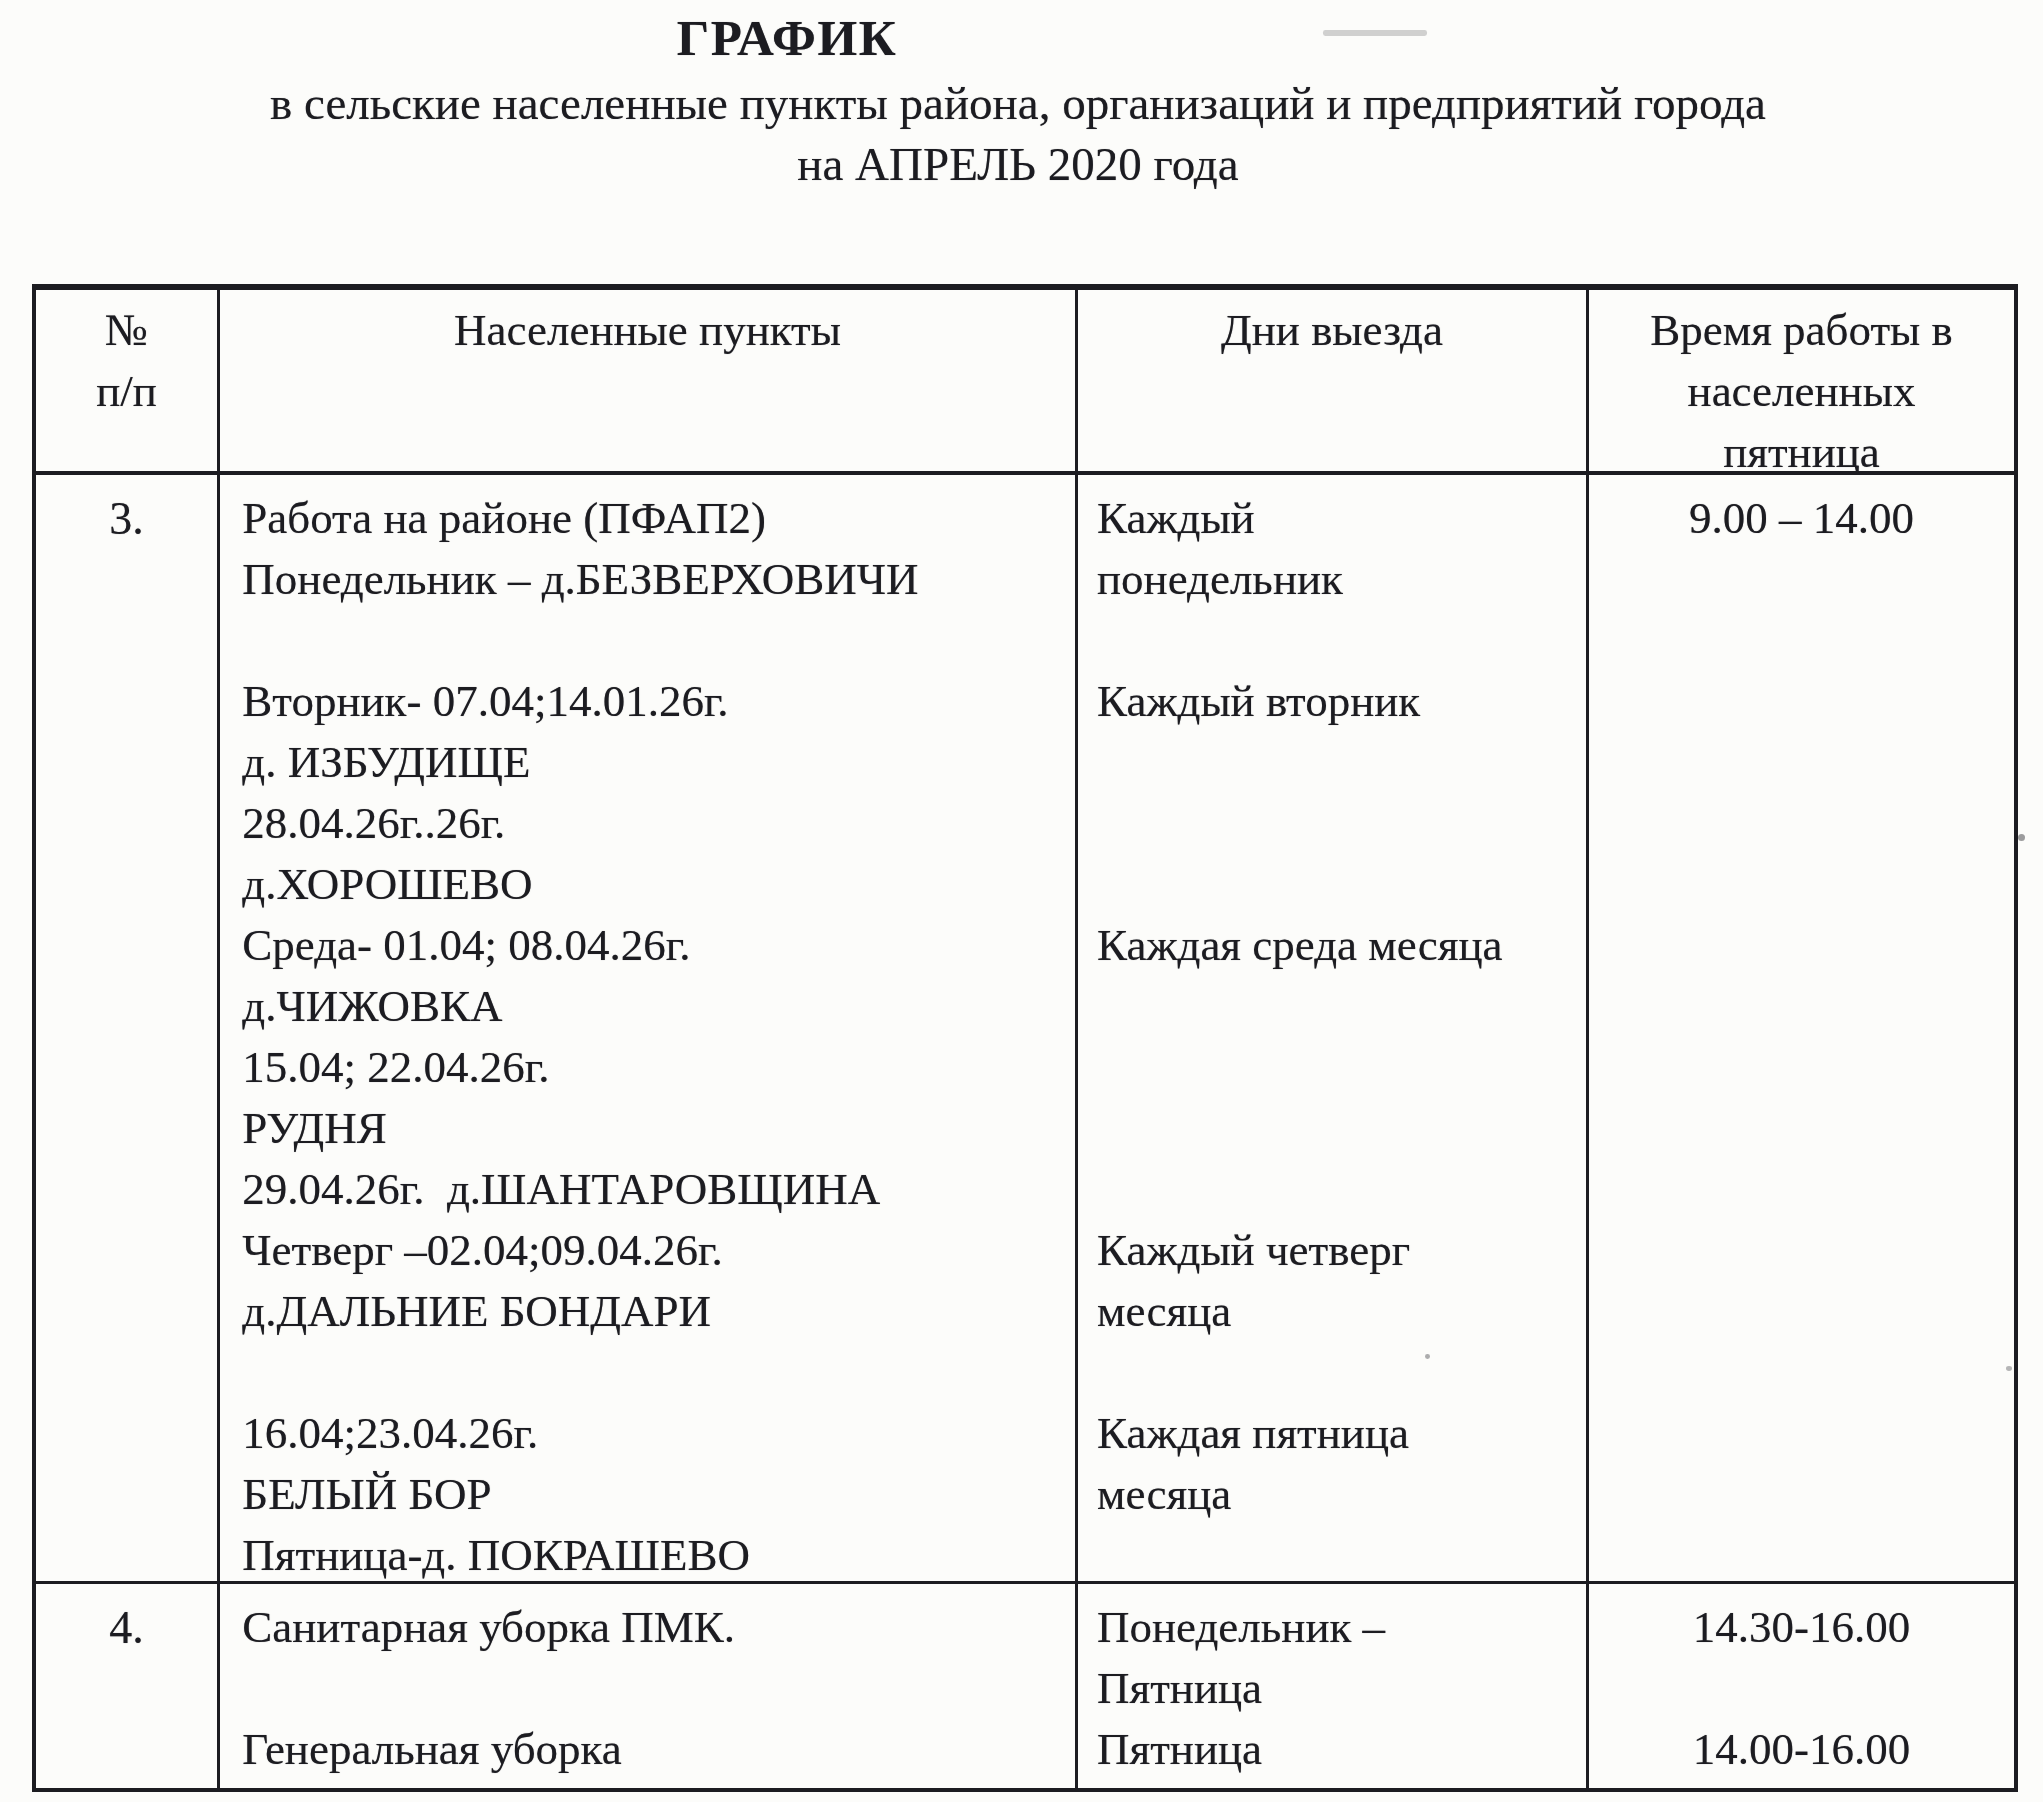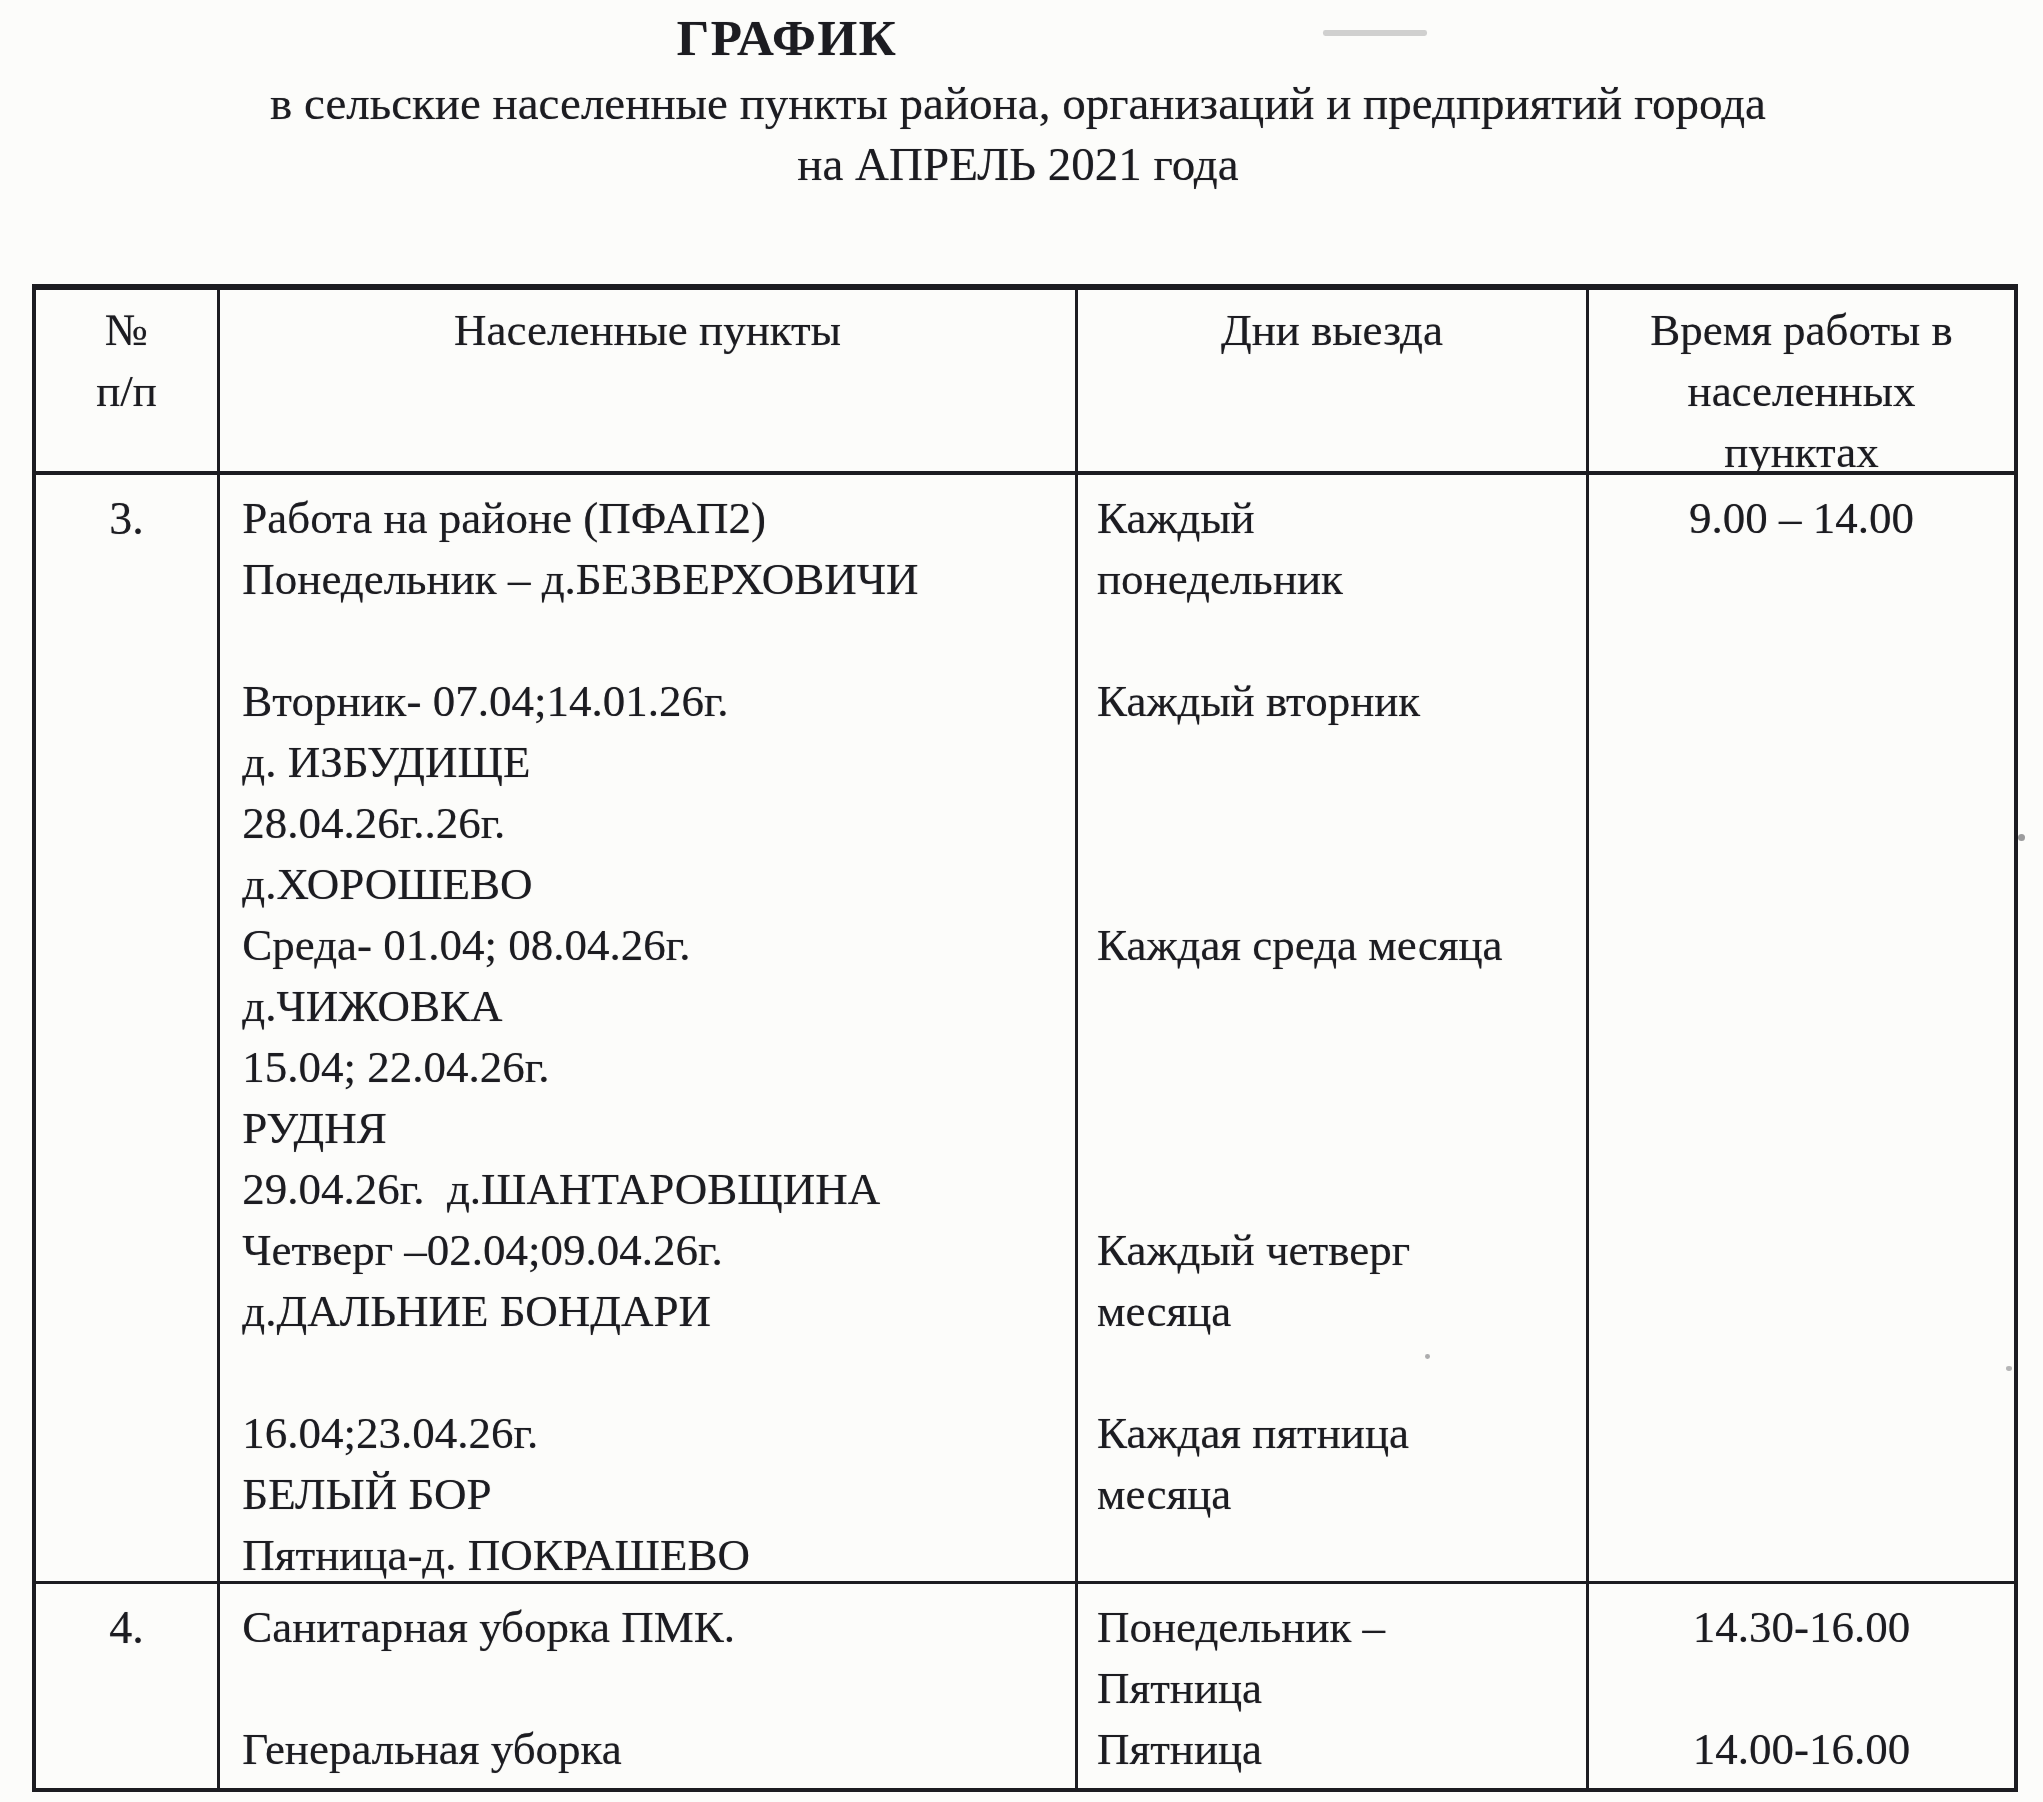--- a/index.html
+++ b/index.html
@@ -61,32 +61,32 @@
   .smudge{
     position:absolute;background:#6a6a6e;opacity:.3;border-radius:2.4px;
   }
 </style>
 </head>
 <body>
 
 <div class="heading">
   <div class="title-line">ГРАФИК</div>
   <div class="sub-line">в сельские населенные пункты района, организаций и предприятий города</div>
-  <div class="sub-line">на АПРЕЛЬ 2021 года</div>
+  <div class="sub-line">на АПРЕЛЬ 2020 года</div>
 </div>
 
 <div class="schedule-table">
 
   <div class="cell hc bR bB">№
 п/п</div>
   <div class="cell hc bR bB">Населенные пункты</div>
   <div class="cell hc bR bB">Дни выезда</div>
   <div class="cell hc bB">Время работы в
 населенных
-пунктах</div>
+пятница</div>
 
   <div class="cell numc bR bB">3.</div>
   <div class="cell c2 bR bB">Работа на районе (ПФАП2)
 Понедельник – д.БЕЗВЕРХОВИЧИ
 
 Вторник- 07.04;14.01.26г.
 д. ИЗБУДИЩЕ
 28.04.26г..26г.
 д.ХОРОШЕВО
 Среда- 01.04; 08.04.26г.

